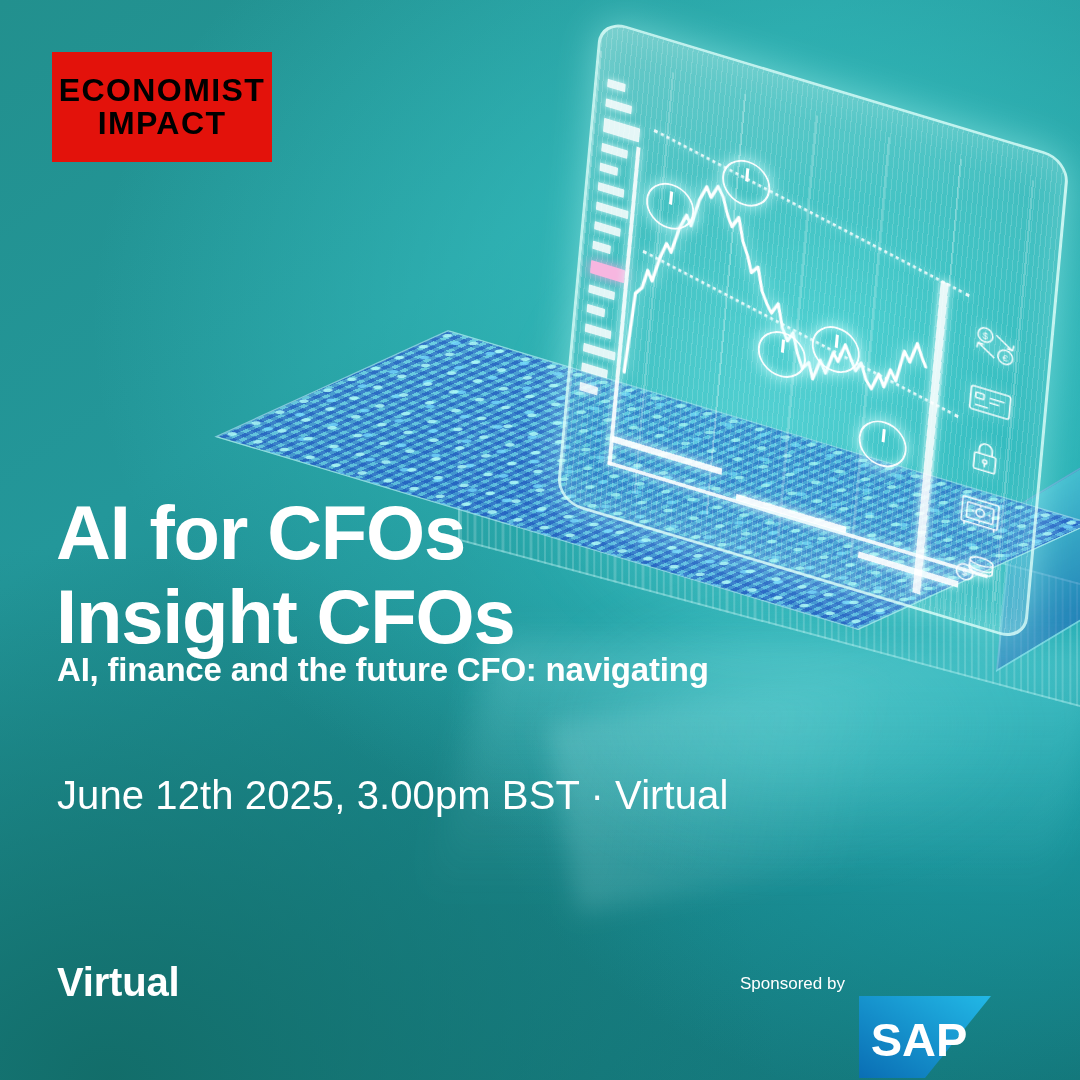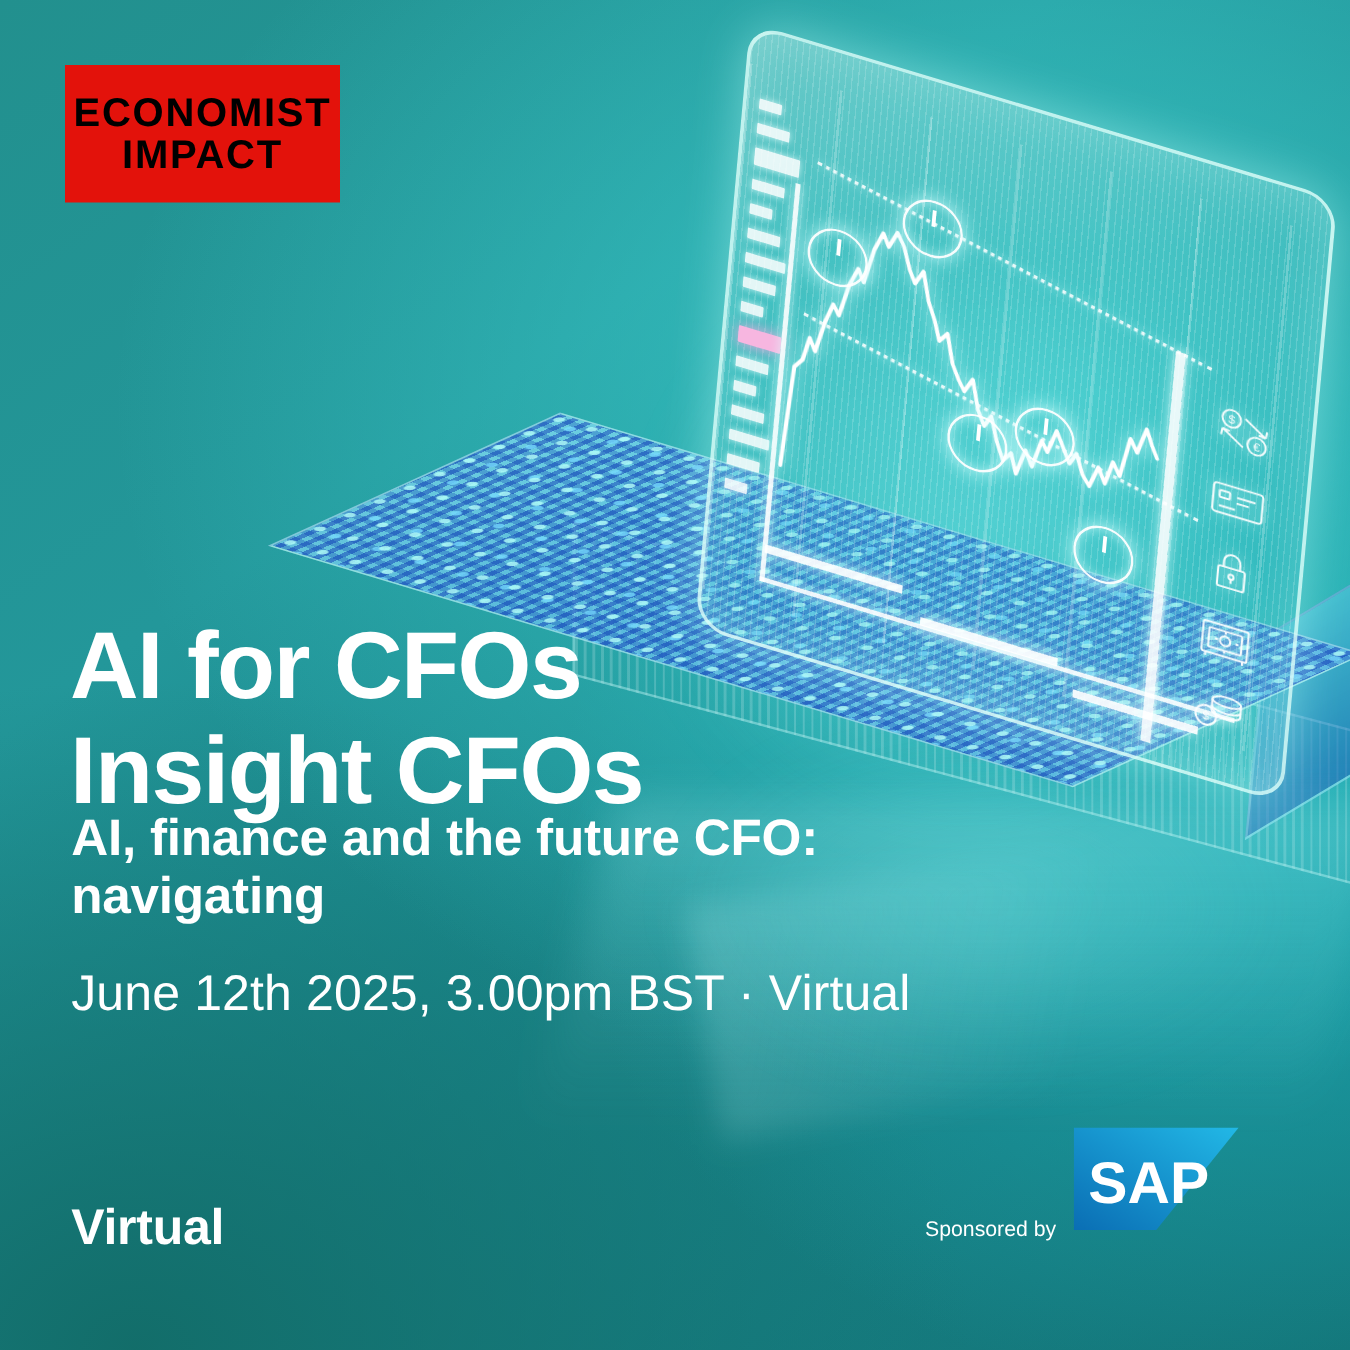--- a/index.html
+++ b/index.html
@@ -109,37 +109,37 @@
     display:block;text-align:center;
   }
   .headline{
     position:absolute;left:56px;top:440px;width:620px;color:#fff;
     font-size:76px;line-height:84px;font-weight:700;letter-spacing:-1.2px;
     font-family:"Liberation Sans", sans-serif;
   }
   .headline .l{display:block;}
   .subtitle{
     position:absolute;left:57px;top:647px;width:690px;color:#fff;
-    font-size:41px;line-height:46px;font-weight:700;letter-spacing:-0.2px;
+    font-size:33px;line-height:46px;font-weight:700;letter-spacing:-0.2px;
   }
   .subtitle .l{display:block;}
   .datetime{
     position:absolute;left:57px;top:775px;color:#fff;
     font-size:40px;line-height:40px;font-weight:400;letter-spacing:0.1px;
   }
   .register{
     position:absolute;left:57px;top:957px;color:#fff;
     font-size:40px;line-height:50px;font-weight:700;letter-spacing:-0.2px;
   }
   .sponsor{
     position:absolute;left:740px;top:972px;color:#fff;
     font-size:17px;line-height:24px;font-weight:400;
   }
   .sap{
-    position:absolute;left:859px;top:902px;width:132px;height:82px;
+    position:absolute;left:859px;top:996px;width:132px;height:82px;
   }
   .sap svg{display:block;}
 </style>
 </head>
 <body>
 
 <div id="poster">
 
   <div class="glow-a"></div>
   <div class="glow-b"></div>

